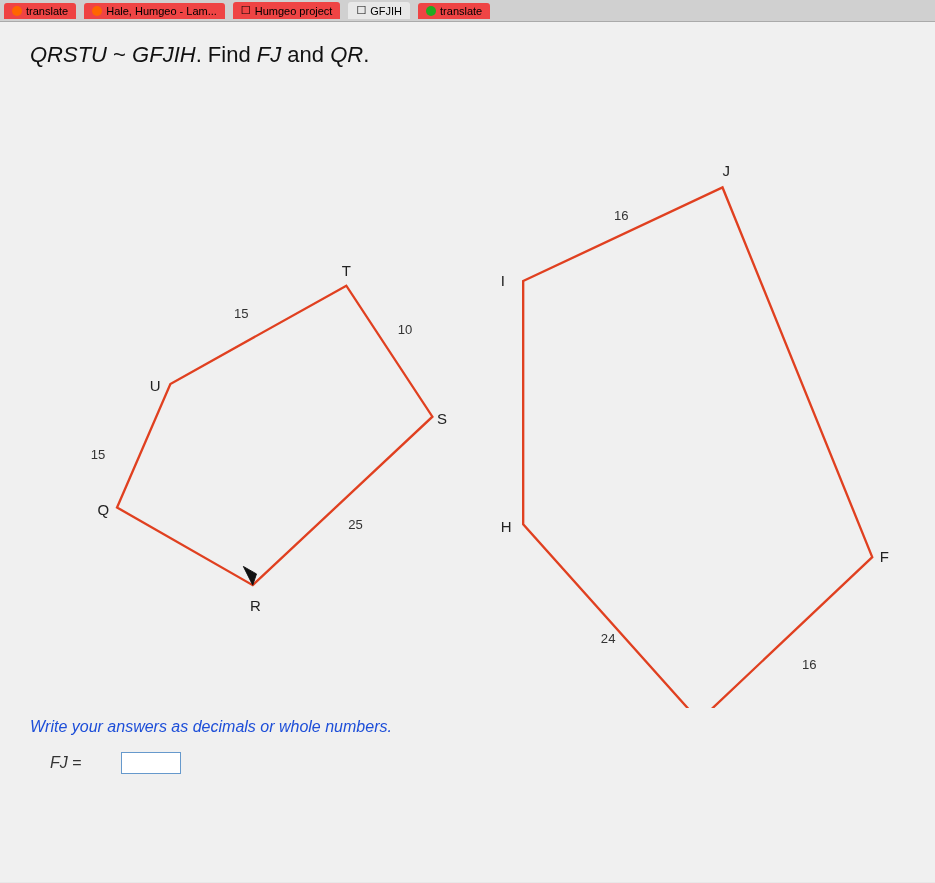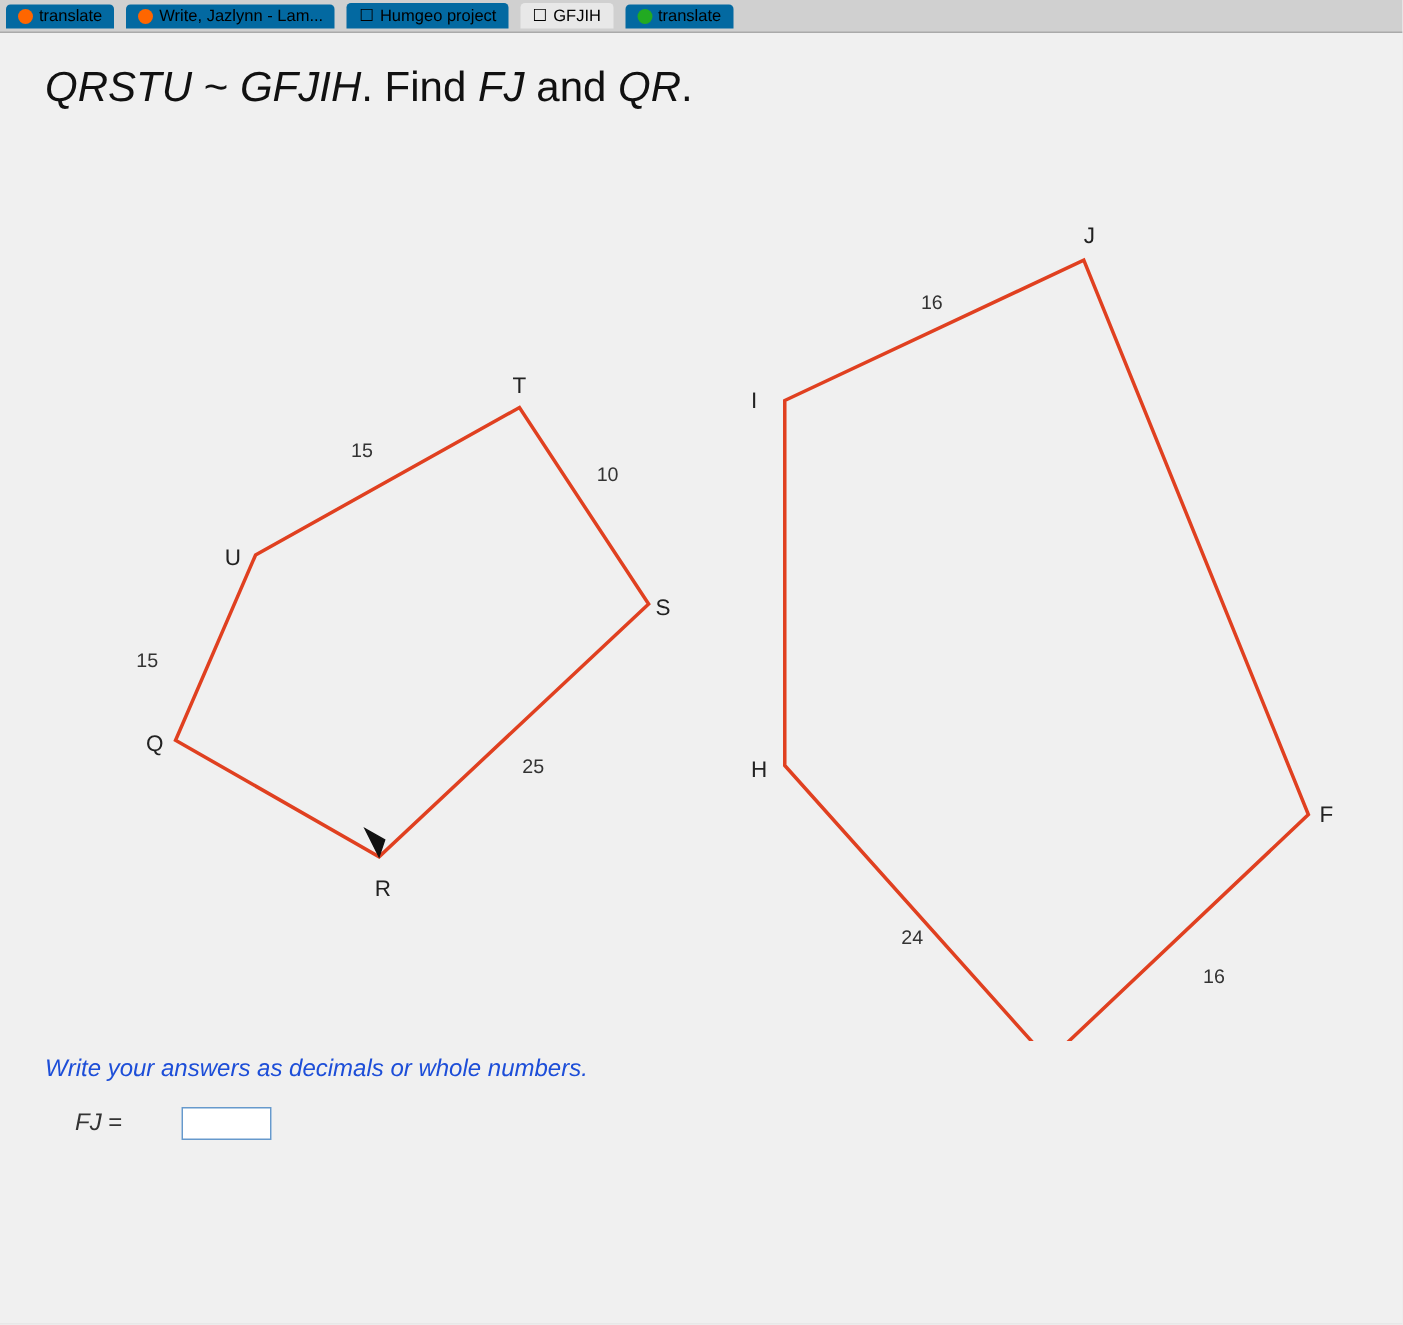--- a/index.html
+++ b/index.html
@@ -22,21 +22,21 @@
       padding: 0 4px;
       gap: 8px;
       border-bottom: 1px solid #aaa;
     }
 
     .tab-item {
       display: flex;
       align-items: center;
       gap: 4px;
       padding: 2px 8px;
-      background: #0369a1;
+      background: #ef4444;
       border-radius: 3px 3px 0 0;
       cursor: pointer;
       white-space: nowrap;
     }
 
     .tab-item.active {
       background: #e8e8e8;
     }
 
     .tab-icon {
@@ -51,22 +51,23 @@
 
     
     .main-content {
       padding: 20px 30px;
       background: #f0f0f0;
       min-height: 860px;
       position: relative;
     }
 
     .problem-title {
-      font-size: 28px;
+      font-size: 22px;
       font-weight: normal;
+      margin-bottom: 20px;
       color: #111;
     }
 
     .problem-title em {
       font-style: italic;
     }
 
     .geometry-area {
       position: relative;
       width: 100%;
@@ -125,21 +126,21 @@
 </head>
 <body>
 
 <div class="tab-bar">
   <div class="tab-item">
     <div class="tab-icon orange"></div>
     <span>translate</span>
   </div>
   <div class="tab-item">
     <div class="tab-icon orange"></div>
-    <span>Write, Jazlynn - Lam...</span>
+    <span>Hale, Humgeo - Lam...</span>
   </div>
   <div class="tab-item">
     <span>☐</span>
     <span>Humgeo project</span>
   </div>
   <div class="tab-item active">
     <span>☐</span>
     <span>GFJIH</span>
   </div>
   <div class="tab-item">

